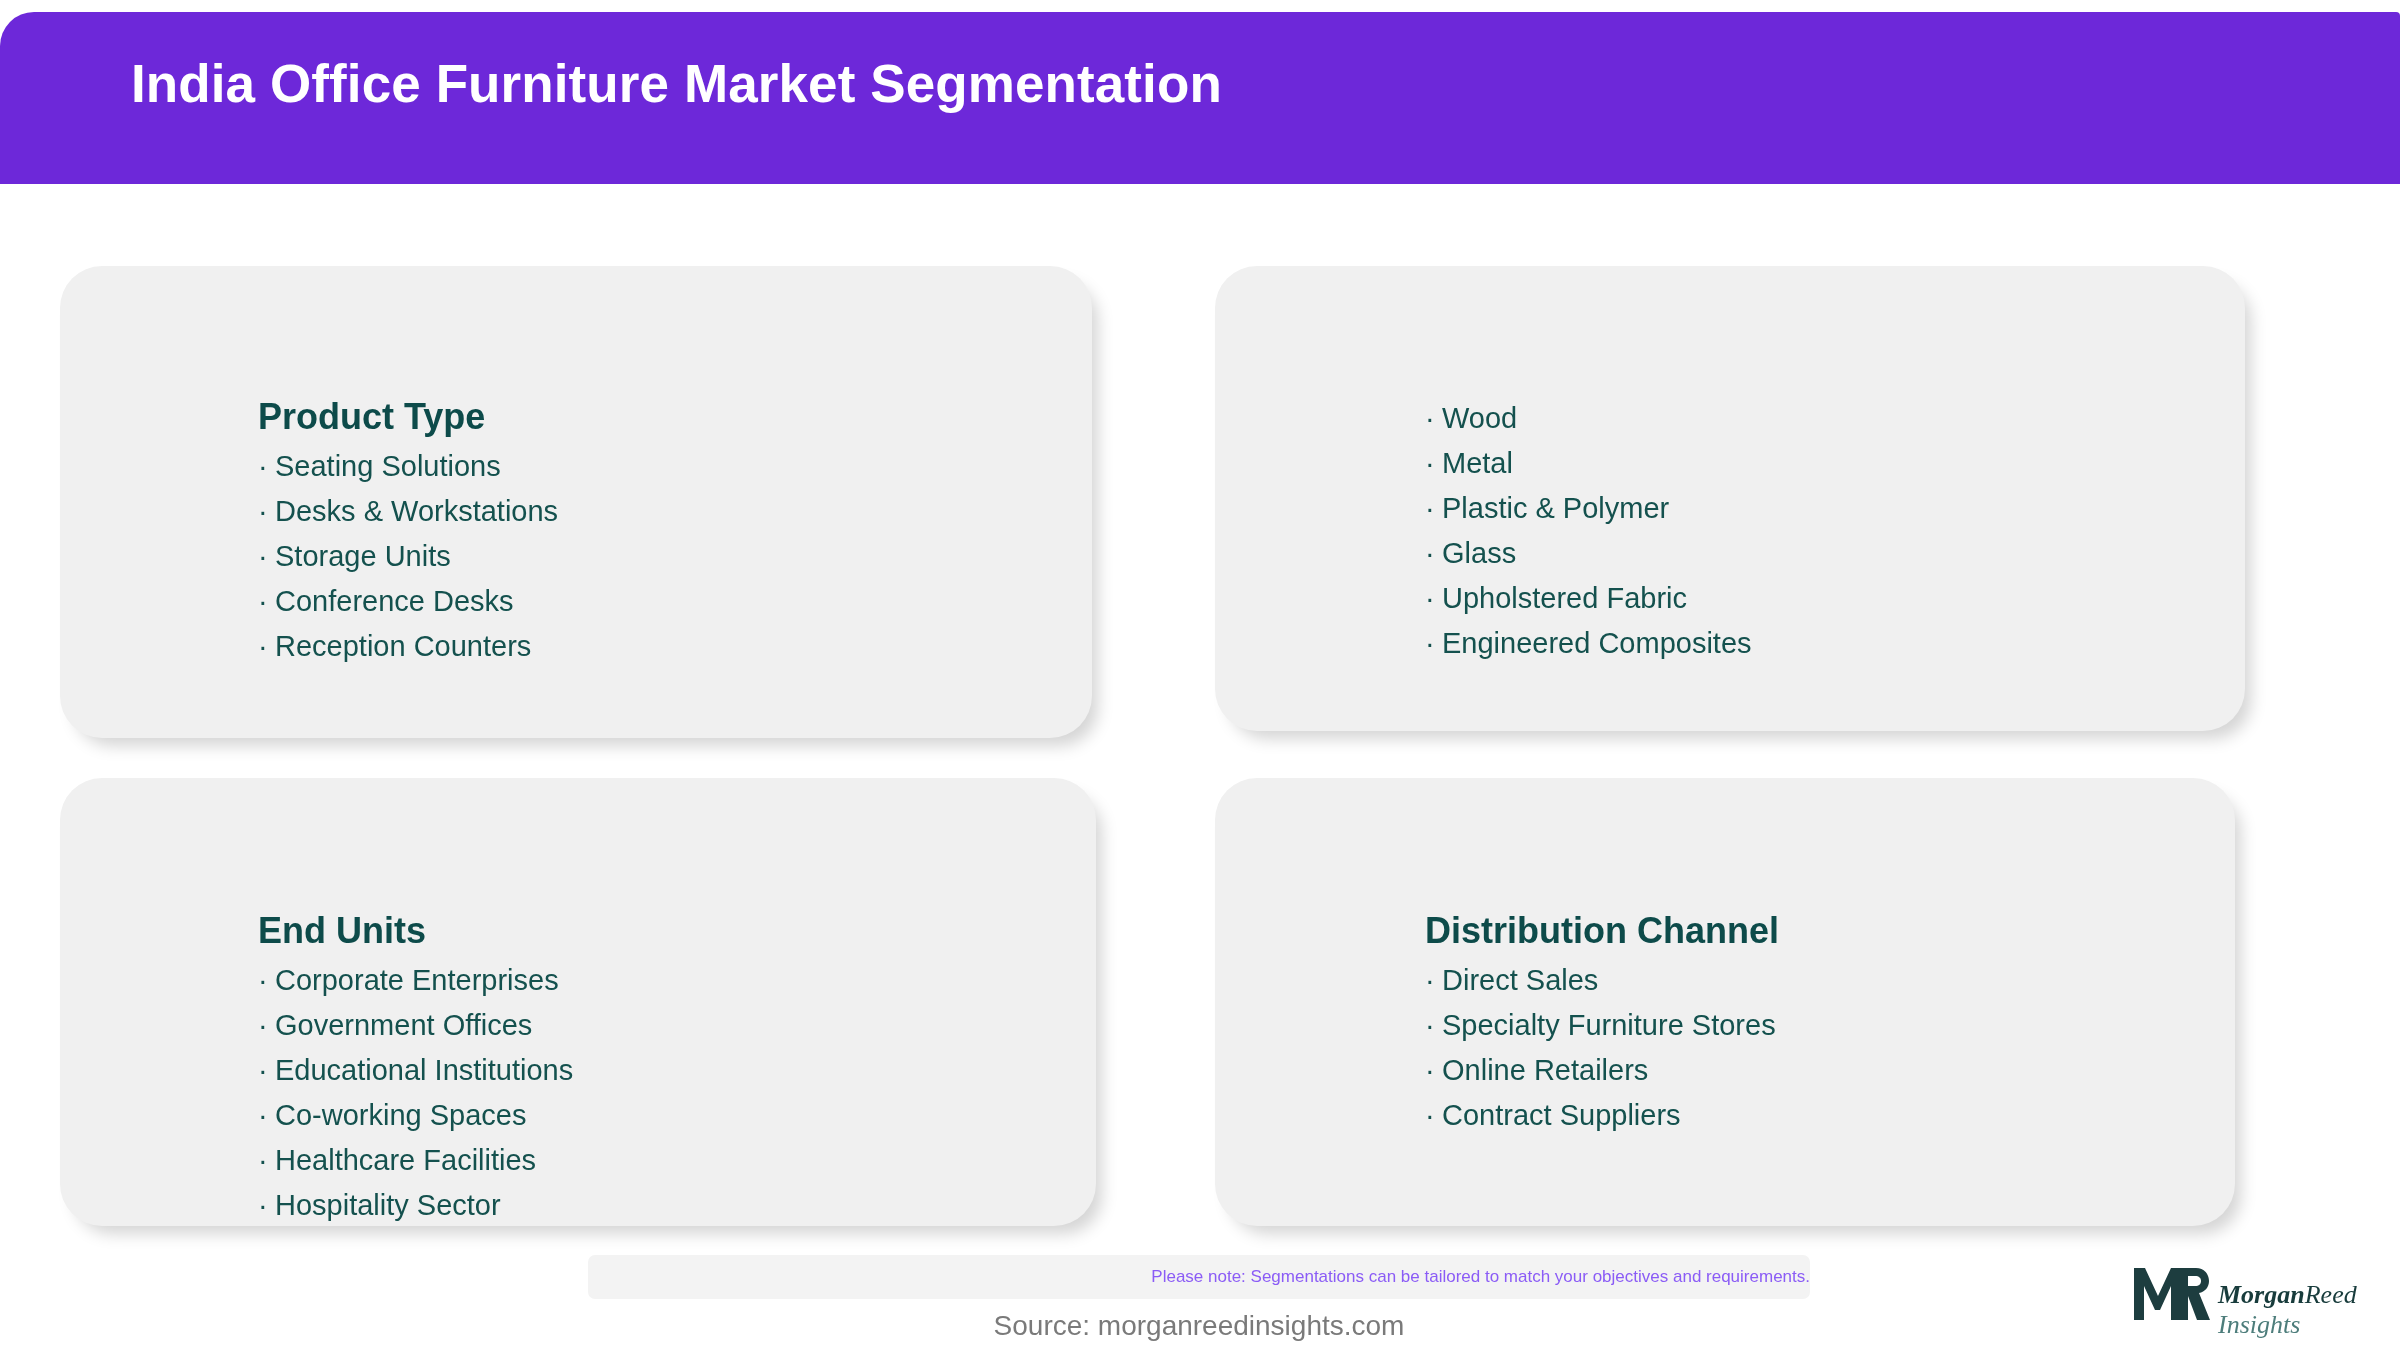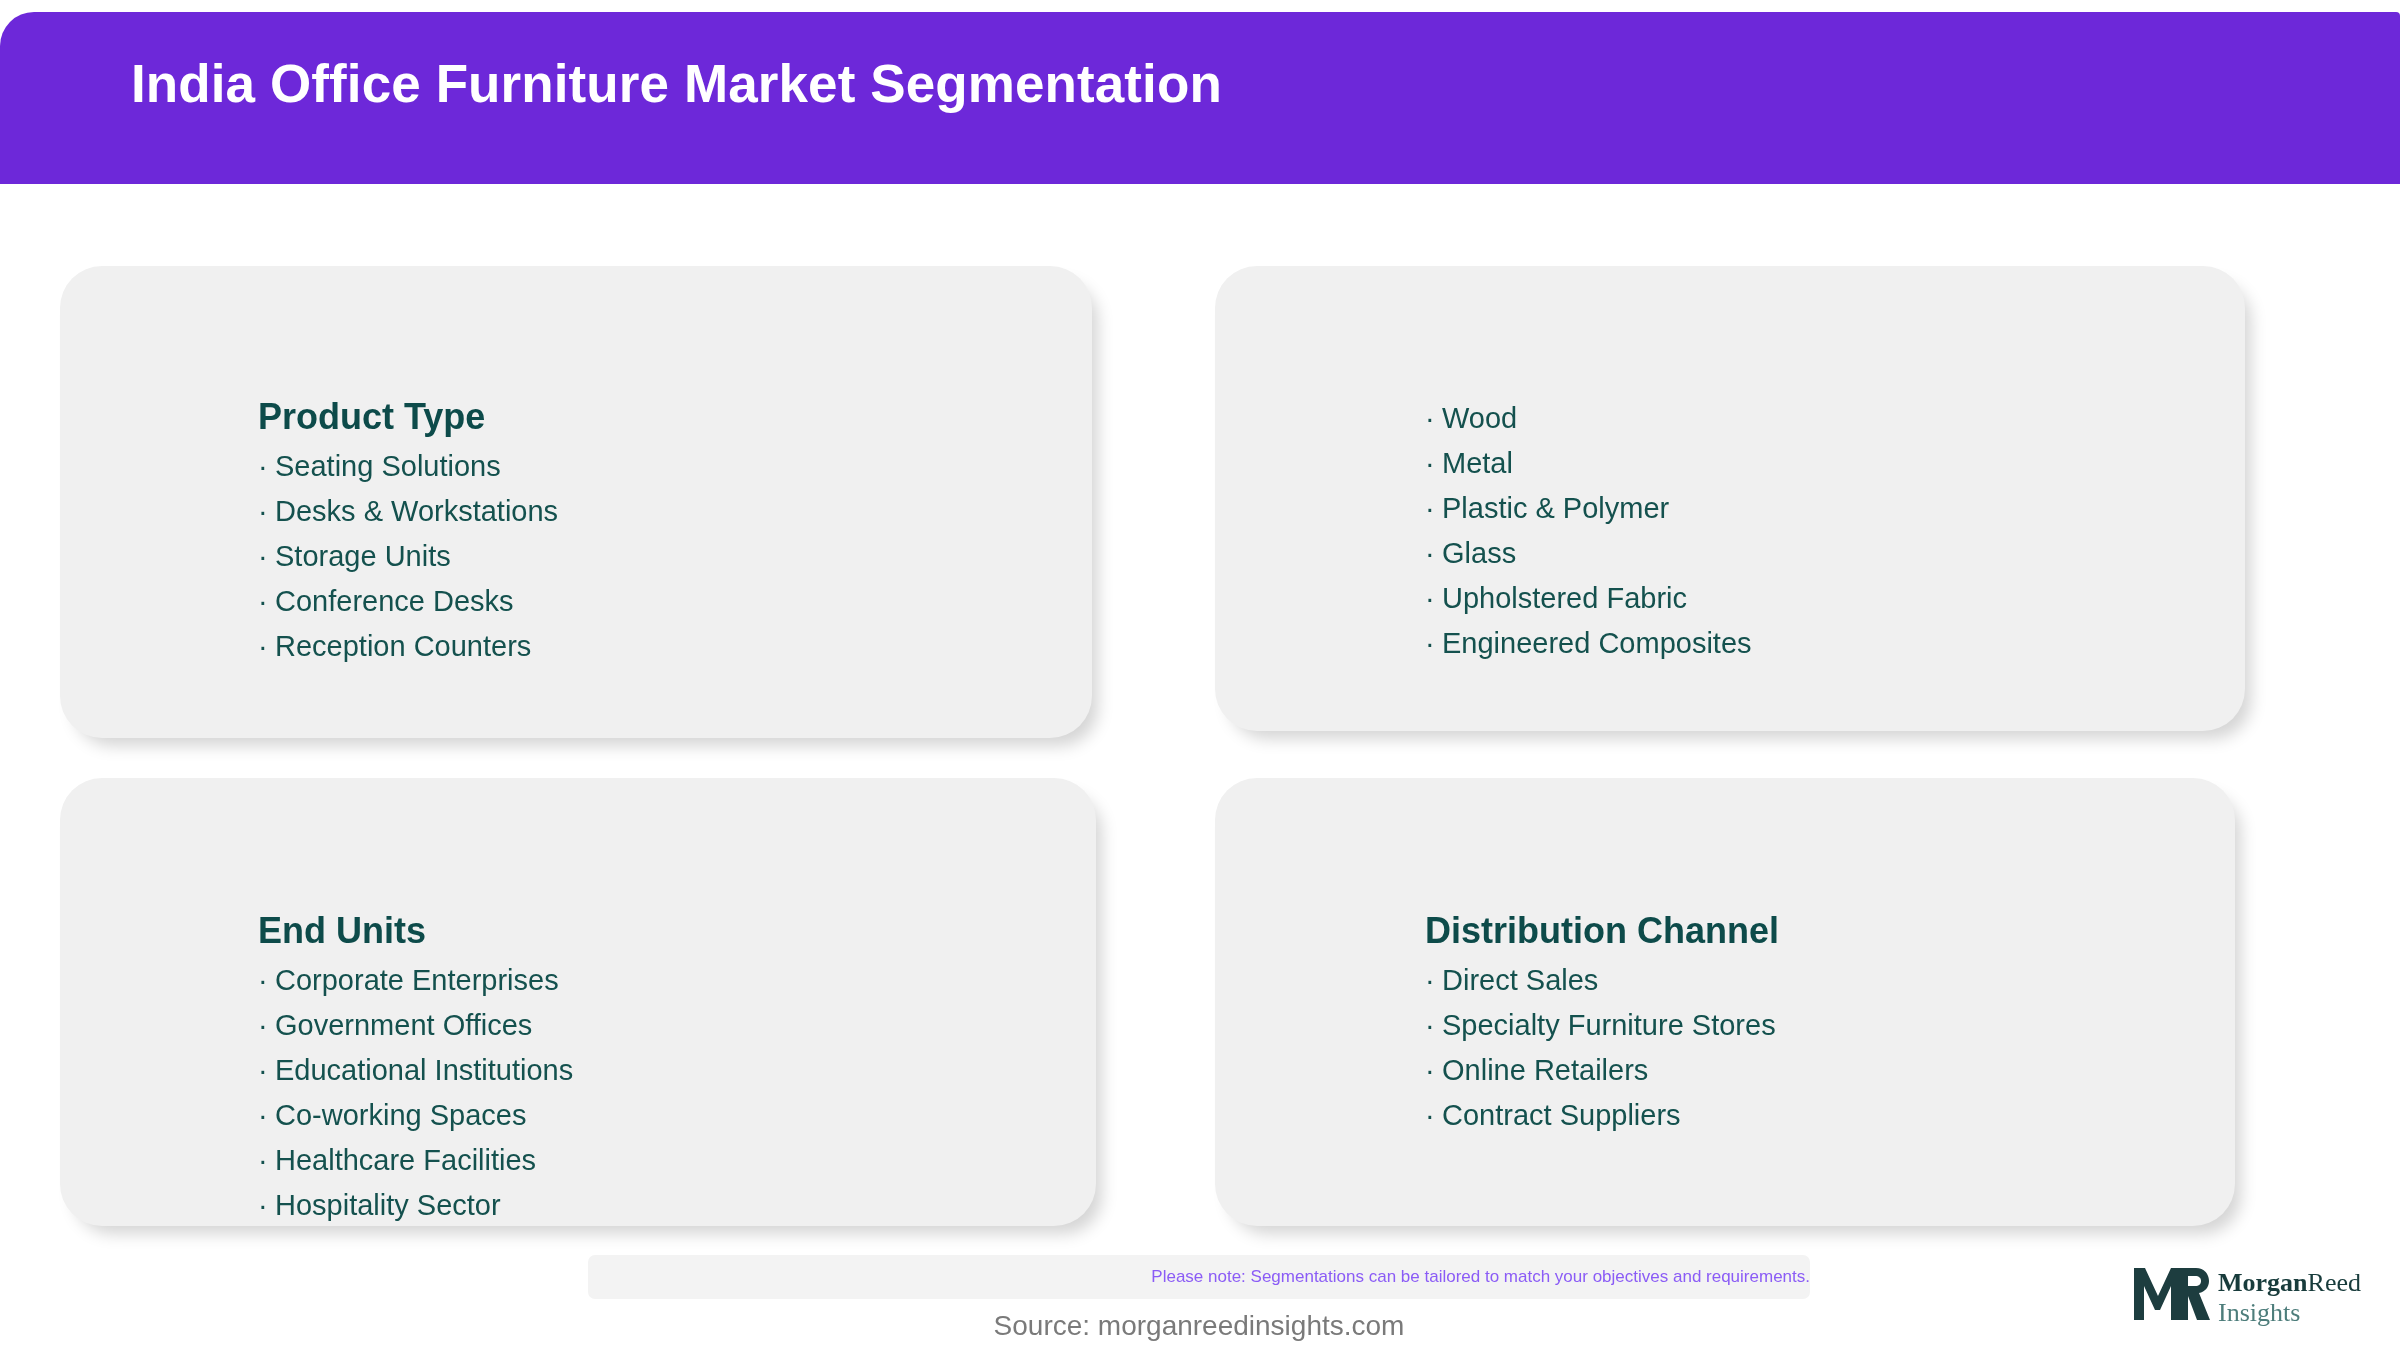--- a/index.html
+++ b/index.html
@@ -147,23 +147,24 @@
   .logo-mark {
     position: absolute;
     left: 0;
     top: 2px;
     width: 78px;
     height: 56px;
   }
   .logo-words {
     position: absolute;
     left: 86px;
-    top: 4px;
+    top: 16px;
     width: 164px;
     height: 62px;
+    font-style: italic;
   }
   .logo-line1 {
     font-family: "Liberation Serif", serif;
     font-size: 26px;
     line-height: 30px;
     color: #183c3c;
     white-space: nowrap;
   }
   .logo-line1 .bold { font-weight: bold; }
   .logo-line2 {

